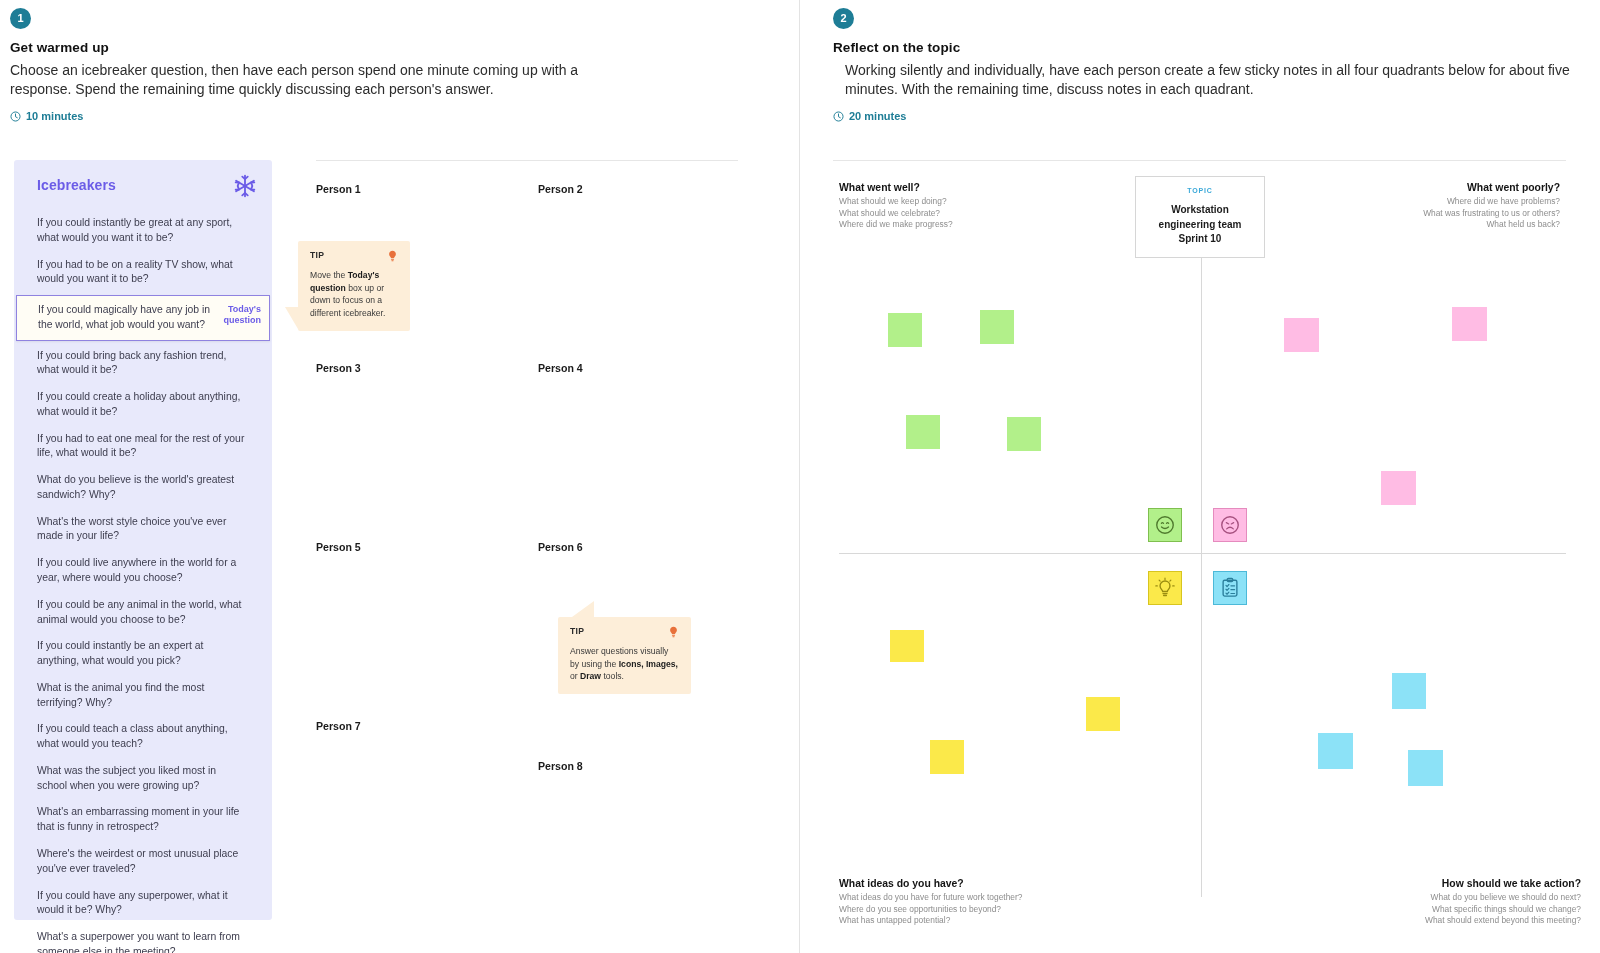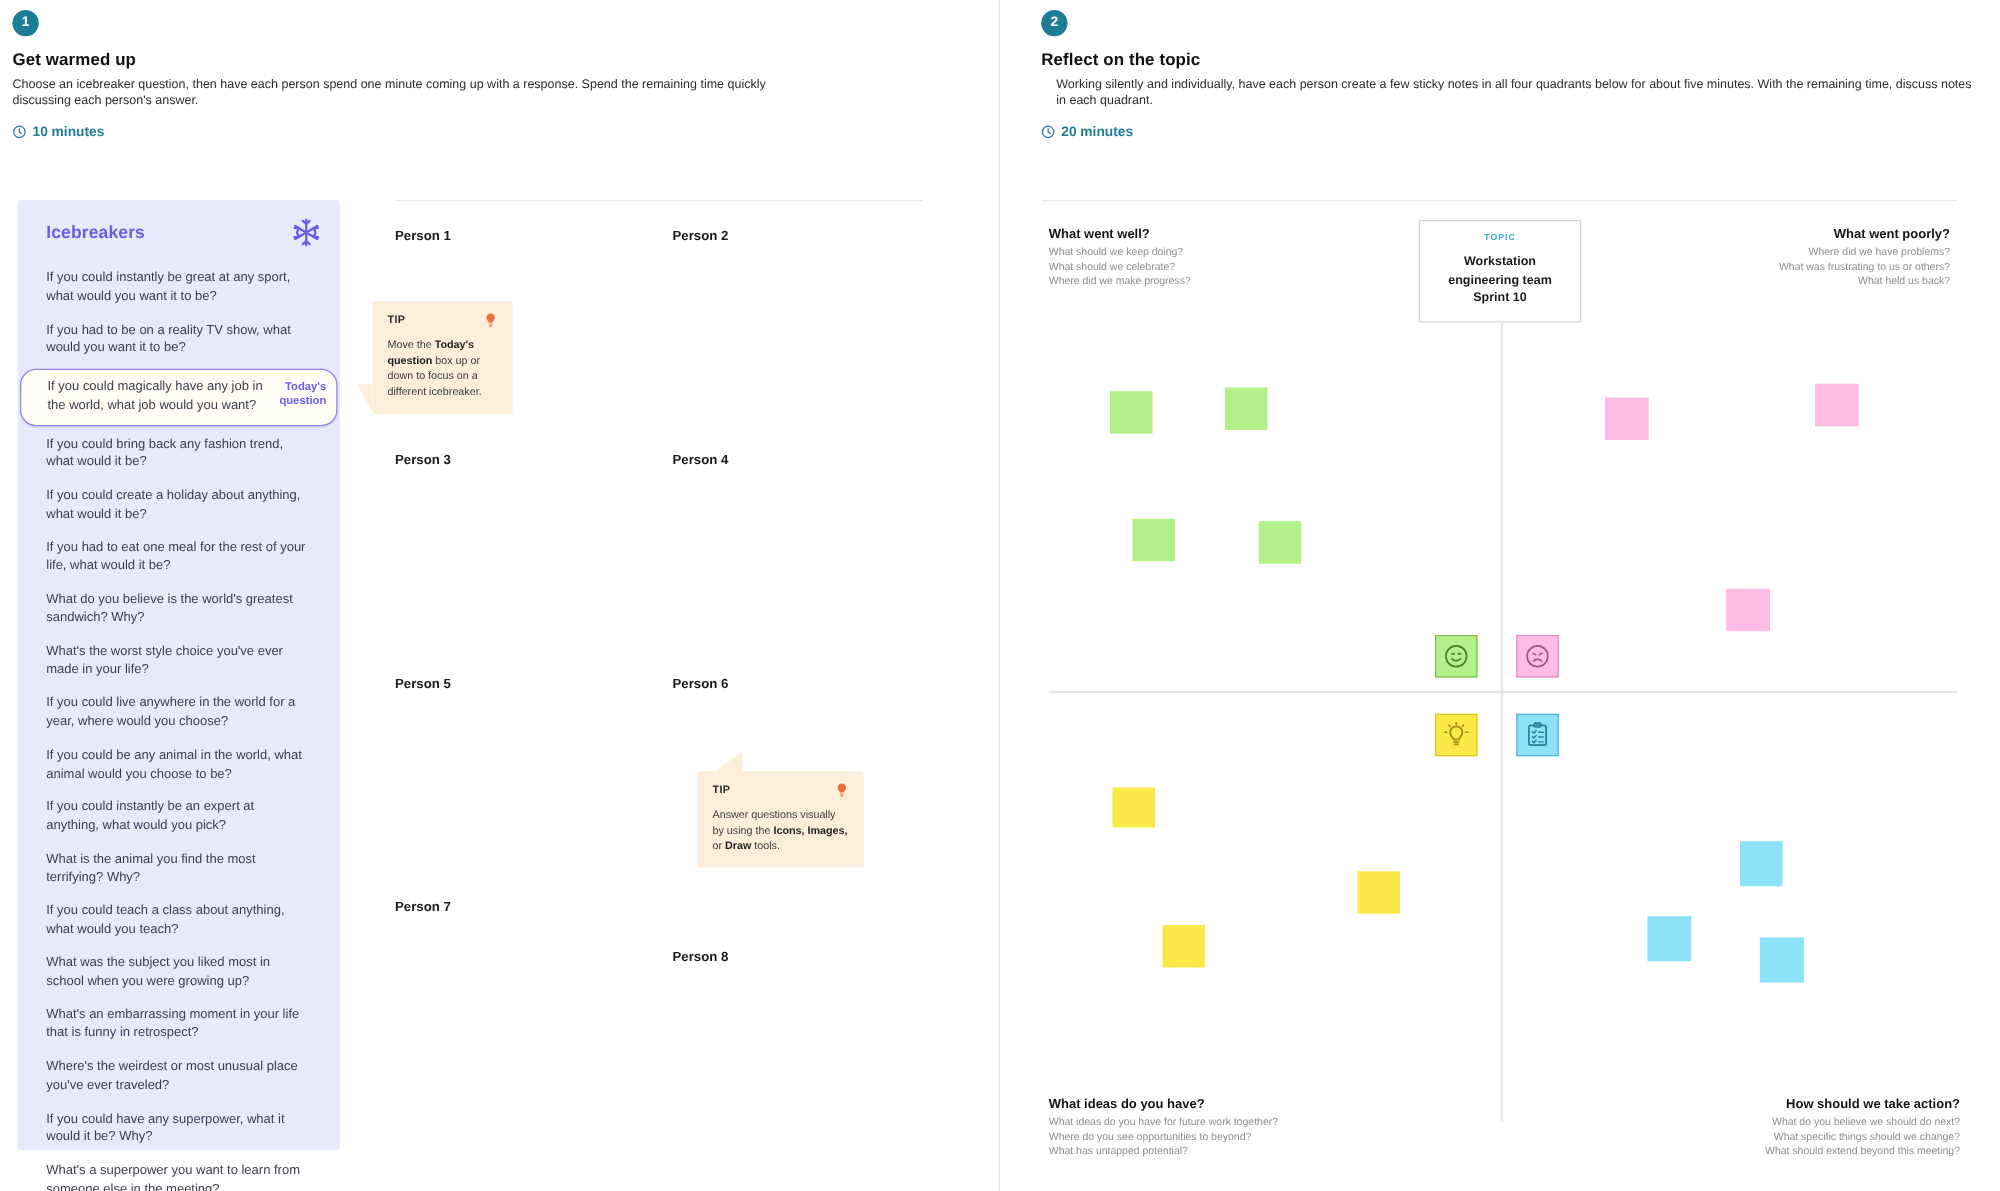--- a/index.html
+++ b/index.html
@@ -26,21 +26,21 @@
     display: flex; align-items: center; justify-content: center;
     line-height: 1;
   }
   .step-title {
     margin-top: 11px;
     font-size: 13.5px; font-weight: bold; color: #111;
     letter-spacing: .1px;
   }
   .step-desc {
     margin-top: 6px;
-    font-size: 10px; color: #2c2c2c; line-height: 1.33;
+    font-size: 14px; color: #2c2c2c; line-height: 1.33;
   }
   .step-time {
     margin-top: 12px;
     display: flex; align-items: center; gap: 5px;
     font-size: 11px; font-weight: bold; color: #1e7d96;
   }
   .clock-ico { width: 11px; height: 11px; display:block; }
 
   
   .icebreakers {
@@ -62,21 +62,21 @@
   .snowflake { width: 26px; height: 26px; color: #6b5ce7; margin-top: -4px; }
   .ib-list { margin-top: 11px; }
   .ib-item {
     position: relative;
     padding: 6px 24px 6px 23px;
     font-size: 10.4px; color: #3d3d4e; line-height: 1.42;
   }
   .ib-item.today {
     background: #fffdf5;
     border: 1.6px solid #8f82e0;
-    border-radius: 13px;
+    border-radius: 0;
     margin: 2px 2px;
     padding: 7px 49px 7px 21px;
     box-shadow: 0 1px 2px rgba(0,0,0,.07);
   }
   .today-tag {
     position: absolute; right: 8px; top: 8px;
     width: 46px; text-align: right;
     font-size: 9px; font-weight: bold; color: #6b5ce7; line-height: 1.25;
   }
 
@@ -294,21 +294,21 @@
           </div>
         </div>
         <div class="quad-label" style="left: 6px; top: 718px; width: 324px;">
           <div class="quad-title">What ideas do you have?</div>
           <div class="quad-sub">
             <div>What ideas do you have for future work together?</div>
             <div>Where do you see opportunities to beyond?</div>
             <div>What has untapped potential?</div>
           </div>
         </div>
-        <div class="quad-label right" style="left: 411px; top: 718px; width: 324px;">
+        <div class="quad-label right" style="left: 424px; top: 718px; width: 324px;">
           <div class="quad-title">How should we take action?</div>
           <div class="quad-sub">
             <div>What do you believe we should do next?</div>
             <div>What specific things should we change?</div>
             <div>What should extend beyond this meeting?</div>
           </div>
         </div>
       </div>
   </div>
 

